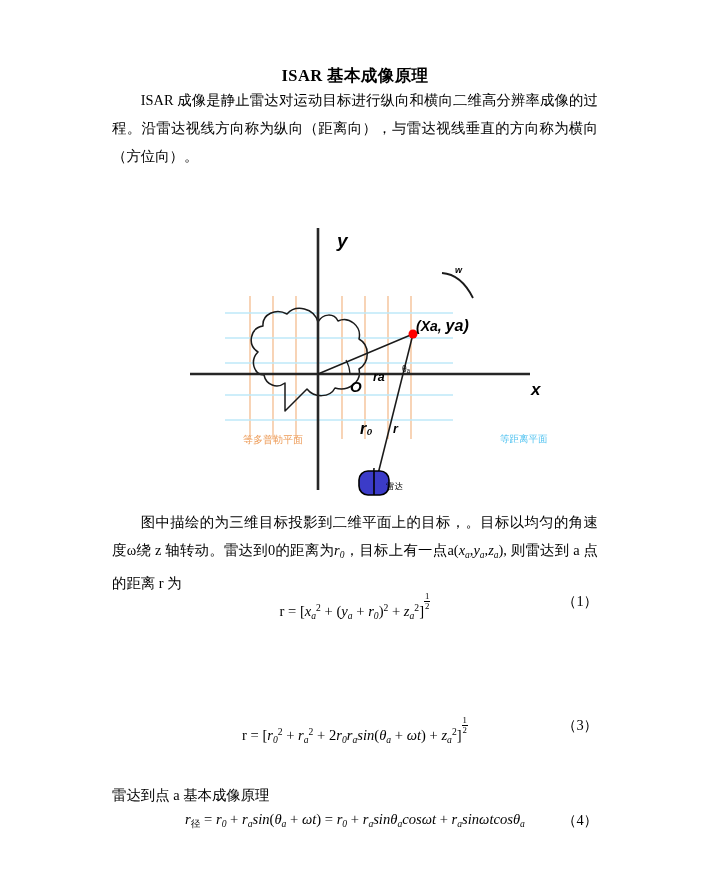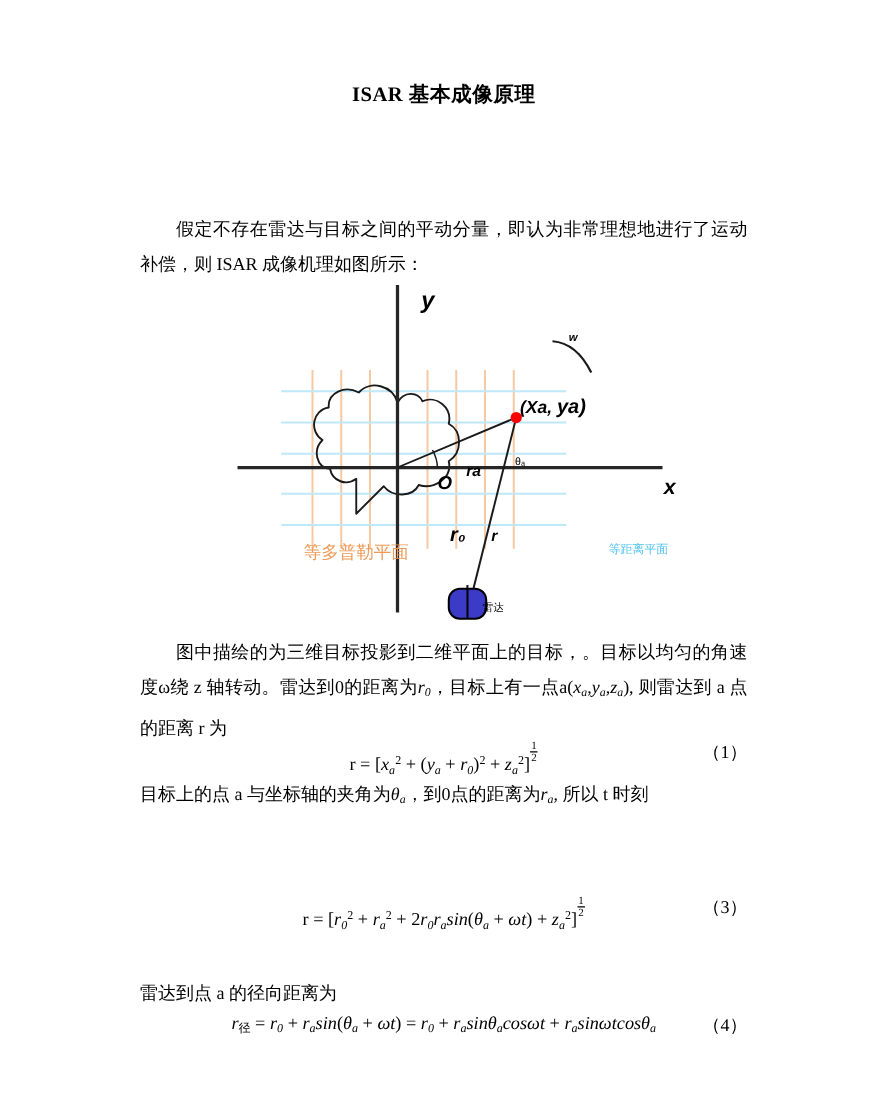--- a/index.html
+++ b/index.html
@@ -106,61 +106,61 @@
   .lbl-point {
     left: 226px; top: 89px;
     font-size: 14px; font-weight: bold; font-style: italic;
   }
   .lbl-point .big { font-size: 16px; }
   .lbl-ra {
     left: 183px; top: 116px;
     font-size: 12.5px; font-weight: bold; font-style: italic; margin-top: 26px;
   }
   .lbl-theta {
-    left: 199px; top: 136px;
+    left: 189px; top: 136px;
     font-size: 8.5px;  padding-left: 23px;
   }
   .lbl-O {
     left: 160px; top: 150px;
     font-size: 15px; font-weight: bold; font-style: italic;
   }
   .lbl-r0 {
     left: 170px; top: 192px;
     font-size: 16px; font-weight: bold; font-style: italic;
   }
   .lbl-r {
     left: 203px; top: 194px;
     font-size: 12.5px; font-weight: bold; font-style: italic;
   }
   .lbl-doppler {
     left: 53px; top: 205px;
-    font-size: 14px; color: #ED9B57;
+    font-size: 10px; color: #ED9B57;
     font-family: "Liberation Sans", "DejaVu Sans", sans-serif;
   }
   .lbl-range {
-    left: 297px; top: 205px;
+    left: 310px; top: 205px;
     font-size: 9.5px; color: #4FC2F0;
     font-family: "Liberation Sans", "DejaVu Sans", sans-serif;
   }
   .lbl-radar {
     left: 196px; top: 253px;
     font-size: 8.5px;
     font-family: "Liberation Sans", "DejaVu Sans", sans-serif;
     text-align: center;
   }
 </style>
 </head>
 <body>
 
 <div class="page">
 
   <div class="doc-title">ISAR 基本成像原理</div>
 
-
-  <div class="para indent" style="top: 170px;">假定不存在雷达与目标之间的平动分量，即认为非常理想地进行了运动补偿，则 ISAR 成像机理如图所示：</div>
+  <div class="para indent" style="top: 86px;">ISAR 成像是静止雷达对运动目标进行纵向和横向二维高分辨率成像的过程。沿雷达视线方向称为纵向（距离向），与雷达视线垂直的方向称为横向（方位向）。</div>
+
 
   <div class="figure">
 
     <svg width="380" height="272" viewBox="0 0 380 272">
 
       <g stroke="#F6C9A4" stroke-width="1.6">
         <line x1="60" y1="68" x2="60" y2="211"></line>
         <line x1="83" y1="68" x2="83" y2="211"></line>
         <line x1="106" y1="68" x2="106" y2="211"></line>
         <line x1="152" y1="68" x2="152" y2="211"></line>
@@ -232,33 +232,32 @@
 
   <div class="para indent" style="top: 508px;">图中描绘的为三维目标投影到二维平面上的目标，。目标以均匀的角速度ω绕 z 轴转动。雷达到0的距离为<i class="v">r<sub class="s">0</sub></i>，目标上有一点a(<i class="v">x<sub class="s">a</sub></i>,<i class="v">y<sub class="s">a</sub></i>,<i class="v">z<sub class="s">a</sub></i>), 则雷达到 a 点的距离 r 为</div>
 
   <div class="eq-row" style="top: 592px;">
     <div class="eq-body">
       r = [<i class="v">x</i><sub class="s">a</sub><sup class="p">2</sup> + (<i class="v">y</i><sub class="s">a</sub> + <i class="v">r</i><sub class="s">0</sub>)<sup class="p">2</sup> + <i class="v">z</i><sub class="s">a</sub><sup class="p">2</sup>]<span class="frac"><span class="n">1</span><span class="d">2</span></span>
     </div>
     <div class="eq-num">（1）</div>
   </div>
 
-  <div class="para" style="top: 622px;">目标上的点 a 与坐标轴的夹角为<i class="v">θ<sub class="s">a</sub></i>，到0点的距离为<i class="v">r<sub class="s">a</sub></i>, 所以 t 时刻</div>
 
 
 
   <div class="eq-row" style="top: 716px;">
     <div class="eq-body">
       r = [<i class="v">r</i><sub class="s">0</sub><sup class="p">2</sup> + <i class="v">r</i><sub class="s">a</sub><sup class="p">2</sup> + 2<i class="v">r</i><sub class="s">0</sub><i class="v">r</i><sub class="s">a</sub><i class="v">sin</i>(<i class="v">θ</i><sub class="s">a</sub> + <i class="v">ωt</i>) + <i class="v">z</i><sub class="s">a</sub><sup class="p">2</sup>]<span class="frac"><span class="n">1</span><span class="d">2</span></span>
     </div>
     <div class="eq-num">（3）</div>
   </div>
 
 
-  <div class="para" style="top: 781px;">雷达到点 a 的径向距离为</div>
+  <div class="para" style="top: 781px;">雷达到点 a 基本成像原理</div>
 
   <div class="eq-row" style="top: 811px;">
     <div class="eq-body">
       <i class="v">r</i><sub class="s" style="font-style:normal;">径</sub> = <i class="v">r</i><sub class="s">0</sub> + <i class="v">r</i><sub class="s">a</sub><i class="v">sin</i>(<i class="v">θ</i><sub class="s">a</sub> + <i class="v">ωt</i>) = <i class="v">r</i><sub class="s">0</sub> + <i class="v">r</i><sub class="s">a</sub><i class="v">sinθ</i><sub class="s">a</sub><i class="v">cosωt</i> + <i class="v">r</i><sub class="s">a</sub><i class="v">sinωtcosθ</i><sub class="s">a</sub>
     </div>
     <div class="eq-num">（4）</div>
   </div>
 
 </div>
 

